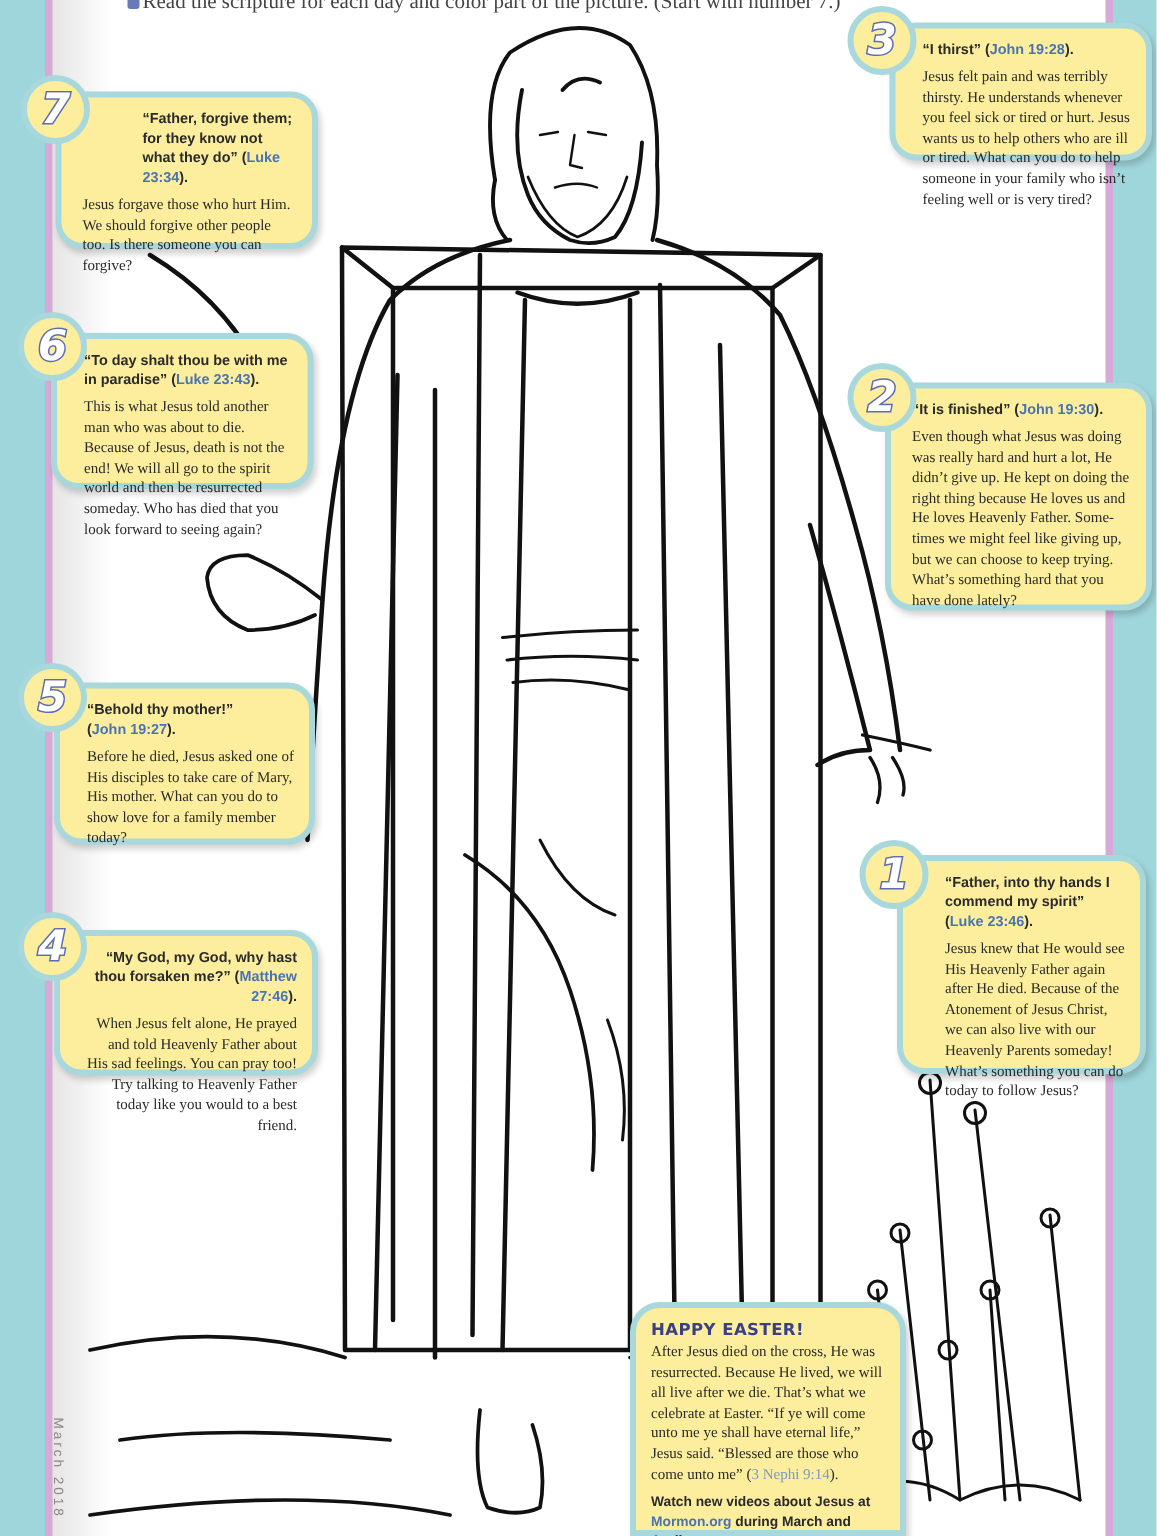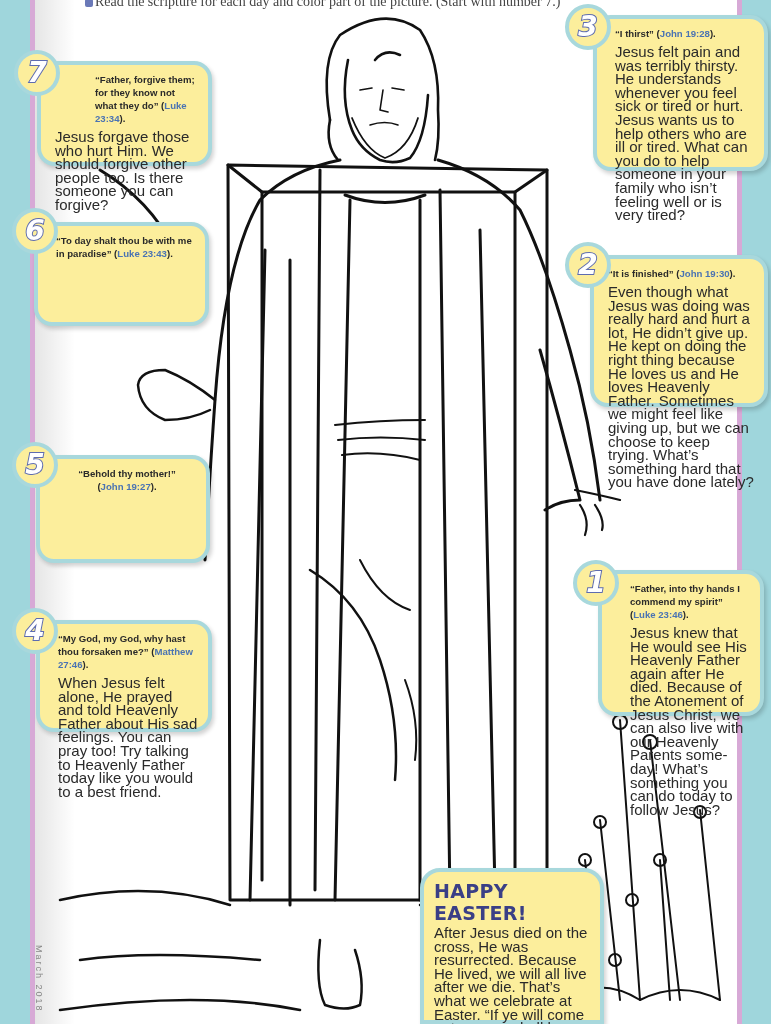--- a/index.html
+++ b/index.html
@@ -53,24 +53,24 @@
   .badge span {
     font-family:"DejaVu Sans", sans-serif; font-weight:bold;
     font-size:28px; color:#ffffff; font-style:italic;
     -webkit-text-stroke:2px #5e6cb0;
     paint-order:stroke fill;
     text-shadow:0 0 0 #5e6cb0;
     line-height:1;
   }
   .quote { font-weight:bold; font-size:9.6px; line-height:13px; margin:0 0 5px 0; }
   .ref { color:#4a73b3; }
-  .body-text { font-size:15px; line-height:13.6px; margin:0; }
+  .body-text { font-size:10px; line-height:13.6px; margin:0;font-family:Liberation Serif, serif; }
   .easter-title {
     font-family:"DejaVu Sans", sans-serif; font-weight:bold; color:#3a3f86;
-    font-size:19px; margin:0 0 2px 0; letter-spacing:0.3px;
+    font-size:11px; margin:0 0 2px 0; letter-spacing:0.3px;
   }
   .easter-cta { font-weight:bold; font-size:9.2px; line-height:13px; margin:5px 0 0 0; }
   .ref-light { color:#7a9bc7; }
 </style>
 </head>
 <body>
 
 <div class="page"></div>
 <div class="page-shade"></div>
 
@@ -144,59 +144,61 @@
 </svg>
 
 <div class="card" style="left:37px; top:61px; width:175px; height:105px; padding-left:54px;">
   <p class="quote"><span>“Father, forgive them; for they know not what they do”</span> (<span class="ref">Luke 23:34</span>).</p>
   <p class="body-text" style="margin-left:-40px;">Jesus forgave those who hurt Him. We should forgive other people too. Is there someone you can forgive?</p>
 </div>
 <div class="badge" style="left:14px; top:50px;">
     <span>7</span>
   </div>
 
-<div class="card" style="left:593px; top:15px; width:175px; height:156px; padding-left:18px;">
+<div class="card" style="left:593px; top:15px; width:175px; height:92px; padding-left:18px;">
   <p class="quote"><span>“I thirst”</span> (<span class="ref">John 19:28</span>).</p>
   <p class="body-text">Jesus felt pain and was terribly thirsty. He understands whenever you feel sick or tired or hurt. Jesus wants us to help others who are ill or tired. What can you do to help someone in your family who isn’t feeling well or is very tired?</p>
 </div>
 <div class="badge" style="left:565px; top:4px;">
     <span>3</span>
   </div>
 
 <div class="card" style="left:34px; top:222px; width:175px; height:104px; padding-left:18px;">
   <p class="quote"><span>“To day shalt thou be with me in paradise”</span> (<span class="ref">Luke 23:43</span>).</p>
+  <p class="body-text">This is what Jesus told another man who was about to die. Because of Jesus, death is not the end! We will all go to the spirit world and then be resurrected someday. Who has died that you look forward to seeing again?</p>
 </div>
 <div class="badge" style="left:12px; top:208px;">
     <span>6</span>
   </div>
 
 <div class="card" style="left:590px; top:255px; width:178px; height:152px; padding-left:14px;">
   <p class="quote"><span>“It is finished”</span> (<span class="ref">John 19:30</span>).</p>
   <p class="body-text">Even though what Jesus was doing was really hard and hurt a lot, He didn’t give up. He kept on doing the right thing because He loves us and He loves Heavenly Father. Some­times we might feel like giving up, but we can choose to keep trying. What’s something hard that you have done lately?</p>
 </div>
 <div class="badge" style="left:565px; top:242px;">
     <span>2</span>
   </div>
 
-<div class="card" style="left:36px; top:455px; width:174px; height:108px; padding-left:18px;text-align:center;">
+<div class="card" style="left:36px; top:455px; width:174px; height:108px; padding-left:18px;">
   <p class="quote"><span>“Behold thy mother!”</span><br>(<span class="ref">John 19:27</span>).</p>
+  <p class="body-text">Before he died, Jesus asked one of His disciples to take care of Mary, His mother. What can you do to show love for a family member today?</p>
 </div>
 <div class="badge" style="left:12px; top:442px;">
     <span>5</span>
   </div>
 
 <div class="card" style="left:598px; top:570px; width:166px; height:146px; padding-left:28px;">
   <p class="quote"><span>“Father, into thy hands I commend my spirit”</span> (<span class="ref">Luke 23:46</span>).</p>
   <p class="body-text">Jesus knew that He would see His Heavenly Father again after He died. Because of the Atonement of Jesus Christ, we can also live with our Heavenly Parents some­day! What’s something you can do today to follow Jesus?</p>
 </div>
 <div class="badge" style="left:573px; top:560px;">
     <span>1</span>
   </div>
 
-<div class="card" style="left:36px; top:620px; width:176px; height:112px; padding-left:18px;">
+<div class="card" style="left:36px; top:620px; width:176px; height:97px; padding-left:18px;text-align:right;">
   <p class="quote"><span>“My God, my God, why hast thou forsaken me?”</span> (<span class="ref">Matthew 27:46</span>).</p>
   <p class="body-text">When Jesus felt alone, He prayed and told Heavenly Father about His sad feelings. You can pray too! Try talking to Heavenly Father today like you would to a best friend.</p>
 </div>
 <div class="badge" style="left:12px; top:608px;">
     <span>4</span>
   </div>
 
 <div class="card" style="left:420px; top:868px; width:184px; height:156px; padding:8px 8px 8px 10px; border-radius:20px 20px 0 0;">
   <p class="easter-title">HAPPY EASTER!</p>
   <p class="body-text"><span>After Jesus died on the cross, He was resurrected. Because He lived, we will all live after we die. That’s what we cel­ebrate at Easter. “If ye will come unto me ye shall have eternal life,” Jesus said. “Blessed are those who come unto me”</span> (<span class="ref-light">3 Nephi 9:14</span>).</p>

